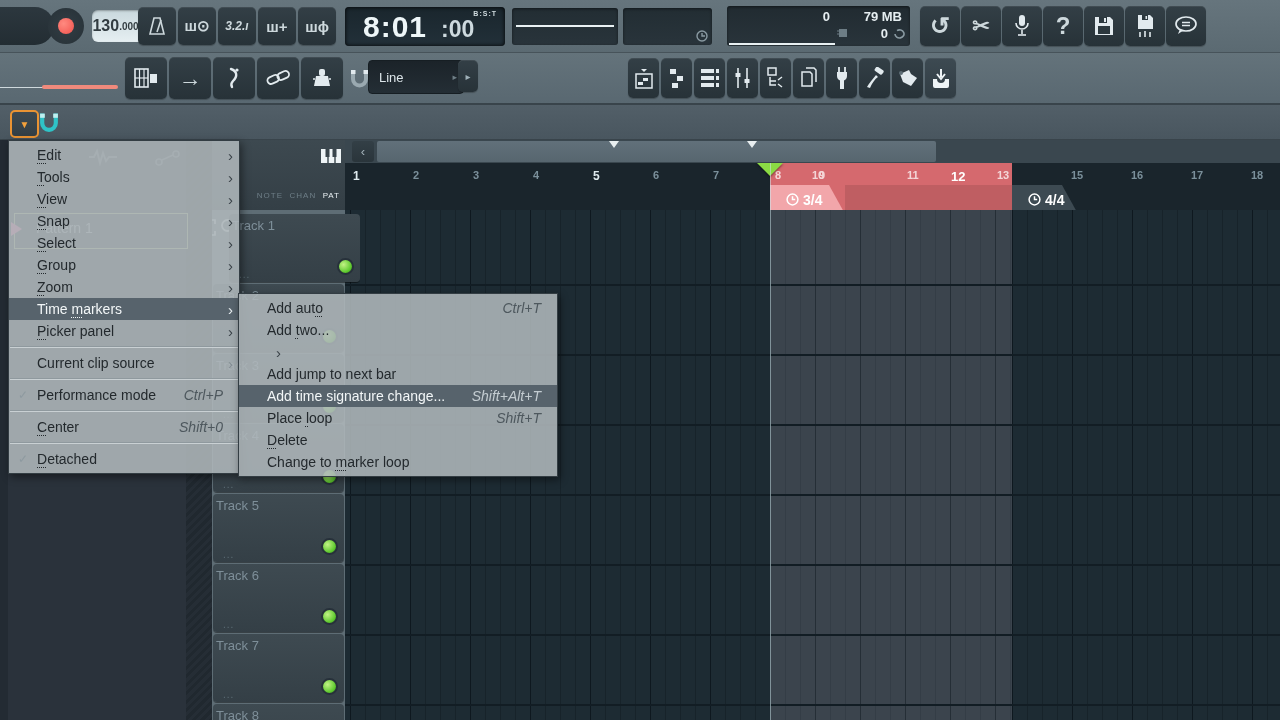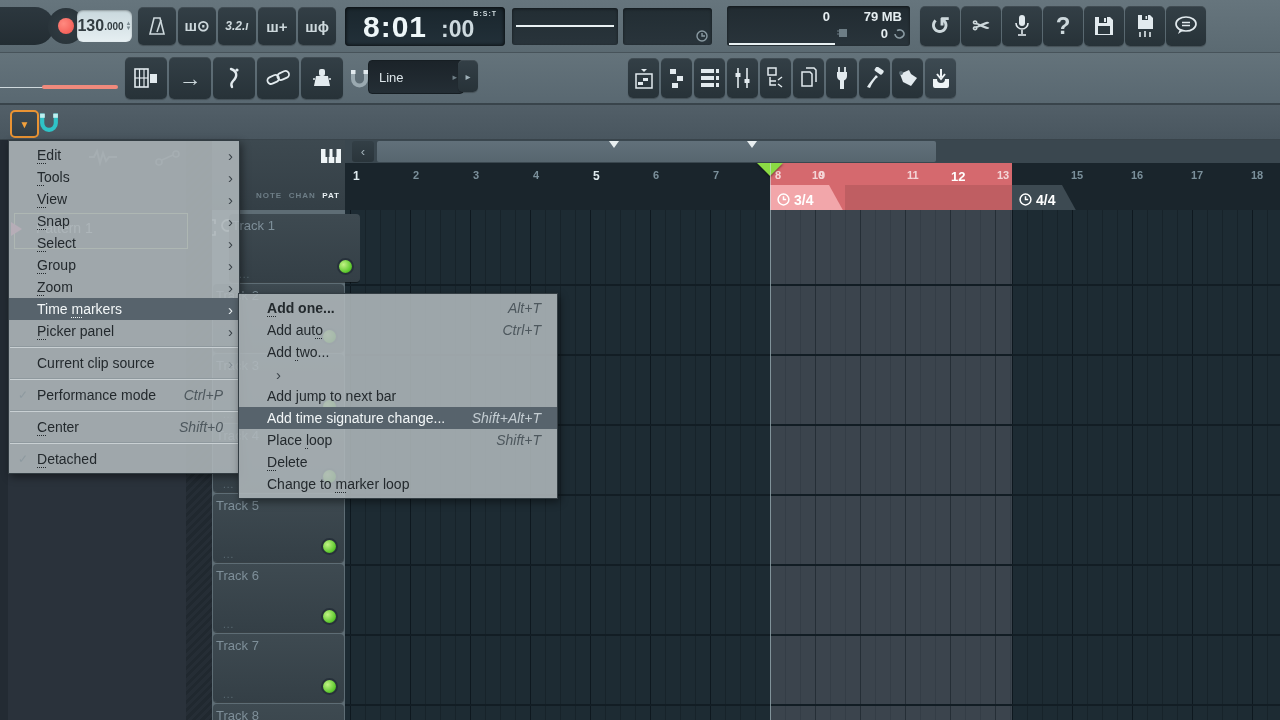--- a/index.html
+++ b/index.html
@@ -13,21 +13,21 @@
   .plbar{left:0;top:105px;width:1280px;height:34px;background:linear-gradient(#525f68,#49565f);border-bottom:1px solid #39444b;}
   .tbtn{position:absolute;background:linear-gradient(#333f46,#273238);border-radius:5px;
         display:flex;align-items:center;justify-content:center;color:#cdd8dc;
         box-shadow:inset 0 1px 0 rgba(255,255,255,.07),0 1px 1px rgba(0,0,0,.25);}
   .glyph{font-weight:bold;letter-spacing:0;}
   .lcd{background:linear-gradient(#c9d8dd,#e6eff2);border-radius:6px;color:#323c41;
        box-shadow:inset 0 1px 2px rgba(0,0,0,.3);}
   .blob{left:-34px;top:7px;width:88px;height:38px;border-radius:19px;background:linear-gradient(#2c373e,#232d33);}
   .recwrap{left:48px;top:8px;width:36px;height:36px;border-radius:50%;background:radial-gradient(#313d44,#273137);}
   .recdot{left:10px;top:10px;width:16px;height:16px;border-radius:50%;background:radial-gradient(circle at 35% 35%,#ff8a80,#f0524c);}
-  .tempo{left:77px;top:10px;width:55px;height:32px;}
+  .tempo{left:92px;top:10px;width:55px;height:32px;}
   .tempo .big{font-size:16px;font-weight:bold;}
   .tempo .small{font-size:10px;font-weight:bold;}
   .spin{display:inline-flex;flex-direction:column;font-size:6px;line-height:5px;color:#7e8d94;margin-left:2px;}
   .timelcd{left:345px;top:7px;width:160px;height:39px;background:linear-gradient(#1a262d,#223039);border-radius:4px;
            box-shadow:inset 0 0 4px #000;}
   .timemain{position:absolute;left:18px;top:3px;font-size:30px;font-weight:bold;color:#eef6f8;letter-spacing:1px;}
   .timesec{position:absolute;left:96px;top:9px;font-size:23px;font-weight:bold;color:#cdd9de;}
   .bst{position:absolute;right:8px;top:3px;font-size:7px;letter-spacing:1px;color:#cfdade;font-weight:bold;}
   .scope{background:linear-gradient(#222d33,#29343b);border-radius:3px;box-shadow:inset 0 1px 3px rgba(0,0,0,.5);}
   .scopeline{position:absolute;left:4px;right:4px;top:17px;height:2px;background:#e9f1f3;}
@@ -52,37 +52,37 @@
            color:#f2a13c;font-size:10px;}
   .plicon{position:absolute;top:111px;display:flex;align-items:center;justify-content:center;width:22px;height:22px;color:#c9d5da;}
   .pltitle{position:absolute;top:112px;font-size:15px;color:#edf3f5;white-space:nowrap;}
   .crumbsep{color:#93a4ac;font-size:12px;padding:0 7px;}
   
   .pickerbg{left:0;top:140px;width:212px;height:580px;background:#2a323b;}
   .leftedge{left:0;top:140px;width:8px;height:580px;background:#232b33;}
   .pickstrip{left:186px;top:140px;width:26px;height:580px;
              background:repeating-linear-gradient(135deg,#20282f 0 3px,#252d35 3px 6px);}
   .pickhead{left:212px;top:140px;width:133px;height:70px;background:linear-gradient(#3d4950,#343f46);}
-  .picklabels{position:absolute;top:51px;right:5px;font-size:8px;letter-spacing:1px;color:#6e7e87;font-weight:bold;}
+  .picklabels{position:absolute;top:51px;right:5px;font-size:8px;letter-spacing:1px;color:#6e7e87;font-weight:normal;}
   .picklabels .on{color:#e8eff2;}
   .ghostbox{left:14px;top:213px;width:172px;height:34px;border:1px solid rgba(208,221,150,.75);background:rgba(60,70,76,.25);}
   .ghosttri{left:11px;top:222px;width:0;height:0;border-left:11px solid #e0629a;border-top:7px solid transparent;border-bottom:7px solid transparent;}
   .ghosttxt{left:36px;top:220px;font-size:14px;color:#9aa5ab;}
   .scrollrow{left:345px;top:140px;width:935px;height:23px;background:#3a474f;border-bottom:1px solid #141e24;}
   .scrollleft{left:352px;top:141px;width:22px;height:21px;background:linear-gradient(#333f46,#2a353b);border-radius:3px;
               display:flex;align-items:center;justify-content:center;color:#a3b2b9;font-size:13px;}
   .scrollthumb{left:377px;top:141px;width:559px;height:21px;background:linear-gradient(#61707a,#57666f);border-radius:2px;}
   .scrollmark{position:absolute;top:141px;width:0;height:0;border-left:5px solid transparent;border-right:5px solid transparent;border-top:7px solid #e8eef0;}
   .ruler{left:345px;top:163px;width:935px;height:47px;background:#1a252c;border-bottom:1px solid #0d161c;}
   .rnum{position:absolute;top:6px;font-size:11px;font-weight:bold;color:#7b909b;}
   .rnum.em{color:#dfeaee;font-size:12px;}
   .rnum.red{color:#f4d6d7;}
   .rnum.red.em{color:#ffffff;font-size:13px;}
   .sigregion{left:770px;top:163px;width:242px;height:47px;background:#d5696e;}
-  .sigbadge{position:absolute;top:185px;height:29px;display:flex;align-items:center;color:#fff;font-size:14px;font-weight:bold;padding-left:7px;box-sizing:border-box;}
+  .sigbadge{position:absolute;top:185px;height:29px;display:flex;align-items:center;color:#fff;font-size:14px;font-weight:bold;padding-left:16px;box-sizing:border-box;}
   .clockicon{display:inline-block;margin-right:4px;}
   .regionstrip{position:absolute;left:845px;top:185px;width:167px;height:25px;background:rgba(0,0,0,.10);}
   .playtri{left:757px;top:163px;width:0;height:0;border-left:13px solid transparent;border-right:13px solid transparent;border-top:13px solid #8bdb44;filter:drop-shadow(0 1px 1px rgba(0,0,0,.5));}
   .gridarea{left:345px;top:210px;width:935px;height:510px;background:#1d2b33;overflow:hidden;}
   .overlay{position:absolute;left:425px;top:0;width:242px;height:510px;background:#3b444d;}
   .vline{position:absolute;top:0;height:510px;width:1px;}
   .hline{position:absolute;left:0;width:935px;height:2px;background:#121d24;}
   .playline{left:770px;top:163px;width:1px;height:557px;background:rgba(205,232,236,.55);}
   .trackhead{position:absolute;left:213px;width:131px;height:68px;border-radius:4px;
              background:linear-gradient(#3e4a51,#343f46);box-shadow:0 1px 0 rgba(0,0,0,.4);}
@@ -693,25 +693,20 @@
         <span class="lbl"><span class="ak">C</span>enter</span>
         <span class="sc">Shift+0</span>
       </div>
       <div class="menu-sep"></div>
       <div class="menu-item">
         <span class="chk">✓</span>
         <span class="lbl"><span class="ak">D</span>etached</span>
       </div>
     </div>
   <div class="menu" id="submenu" style="left:238px;top:293px;width:318px;">
-      <div class="menu-item bold">
-        <span class="chk"></span>
-        <span class="lbl"><span class="ak">A</span>dd one...</span>
-        <span class="sc">Alt+T</span>
-      </div>
       <div class="menu-item">
         <span class="chk"></span>
         <span class="lbl">Add aut<span class="ak">o</span></span>
         <span class="sc">Ctrl+T</span>
       </div>
       <div class="menu-item">
         <span class="chk"></span>
         <span class="lbl">Add <span class="ak">t</span>wo...</span>
       </div>
       <div class="menu-item">

